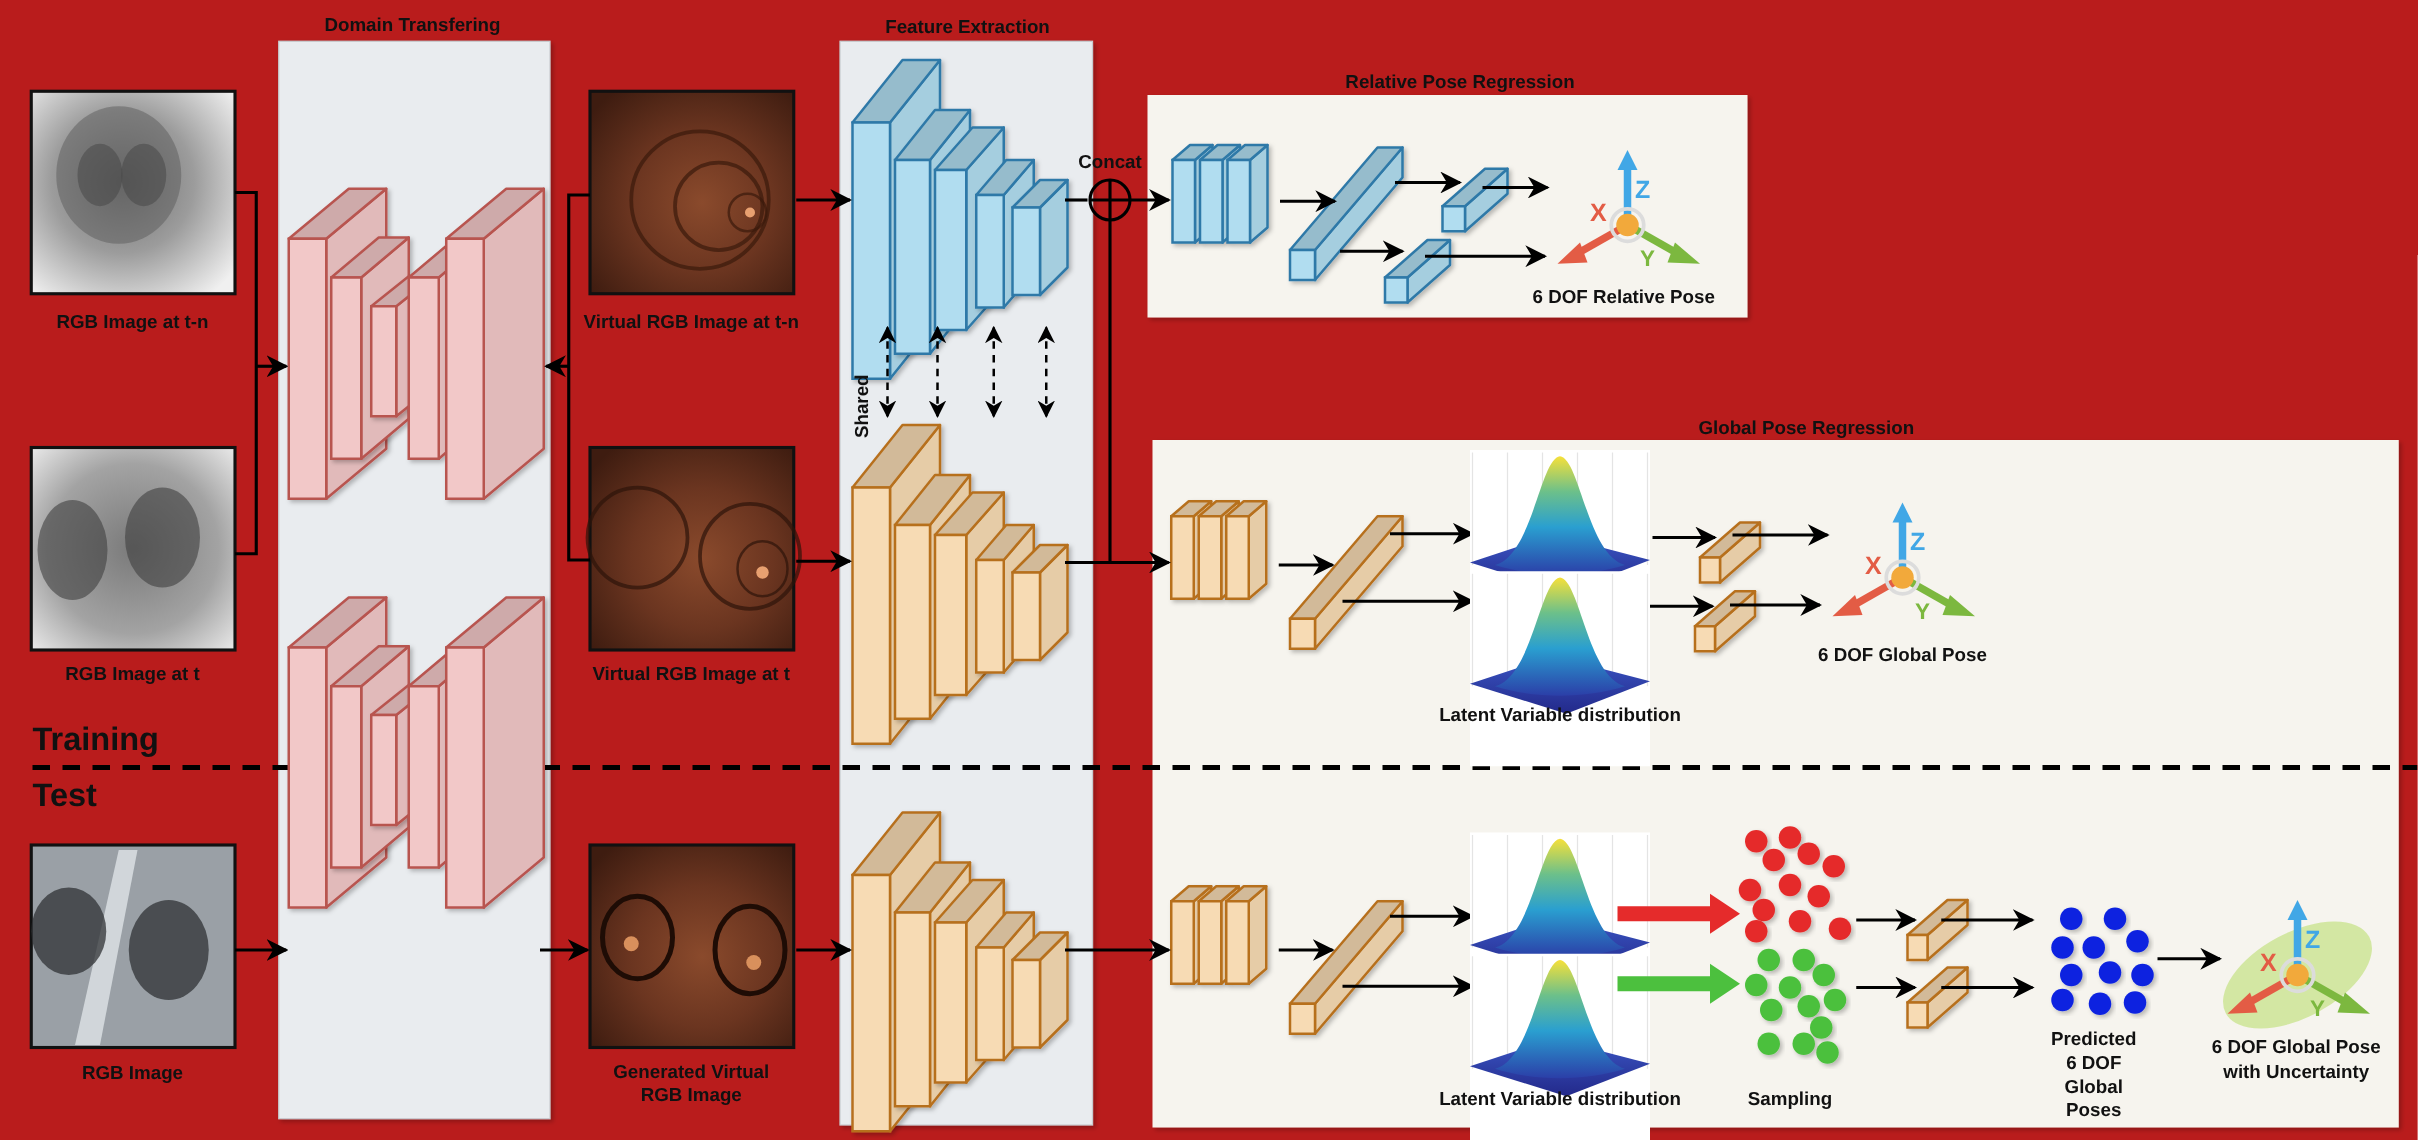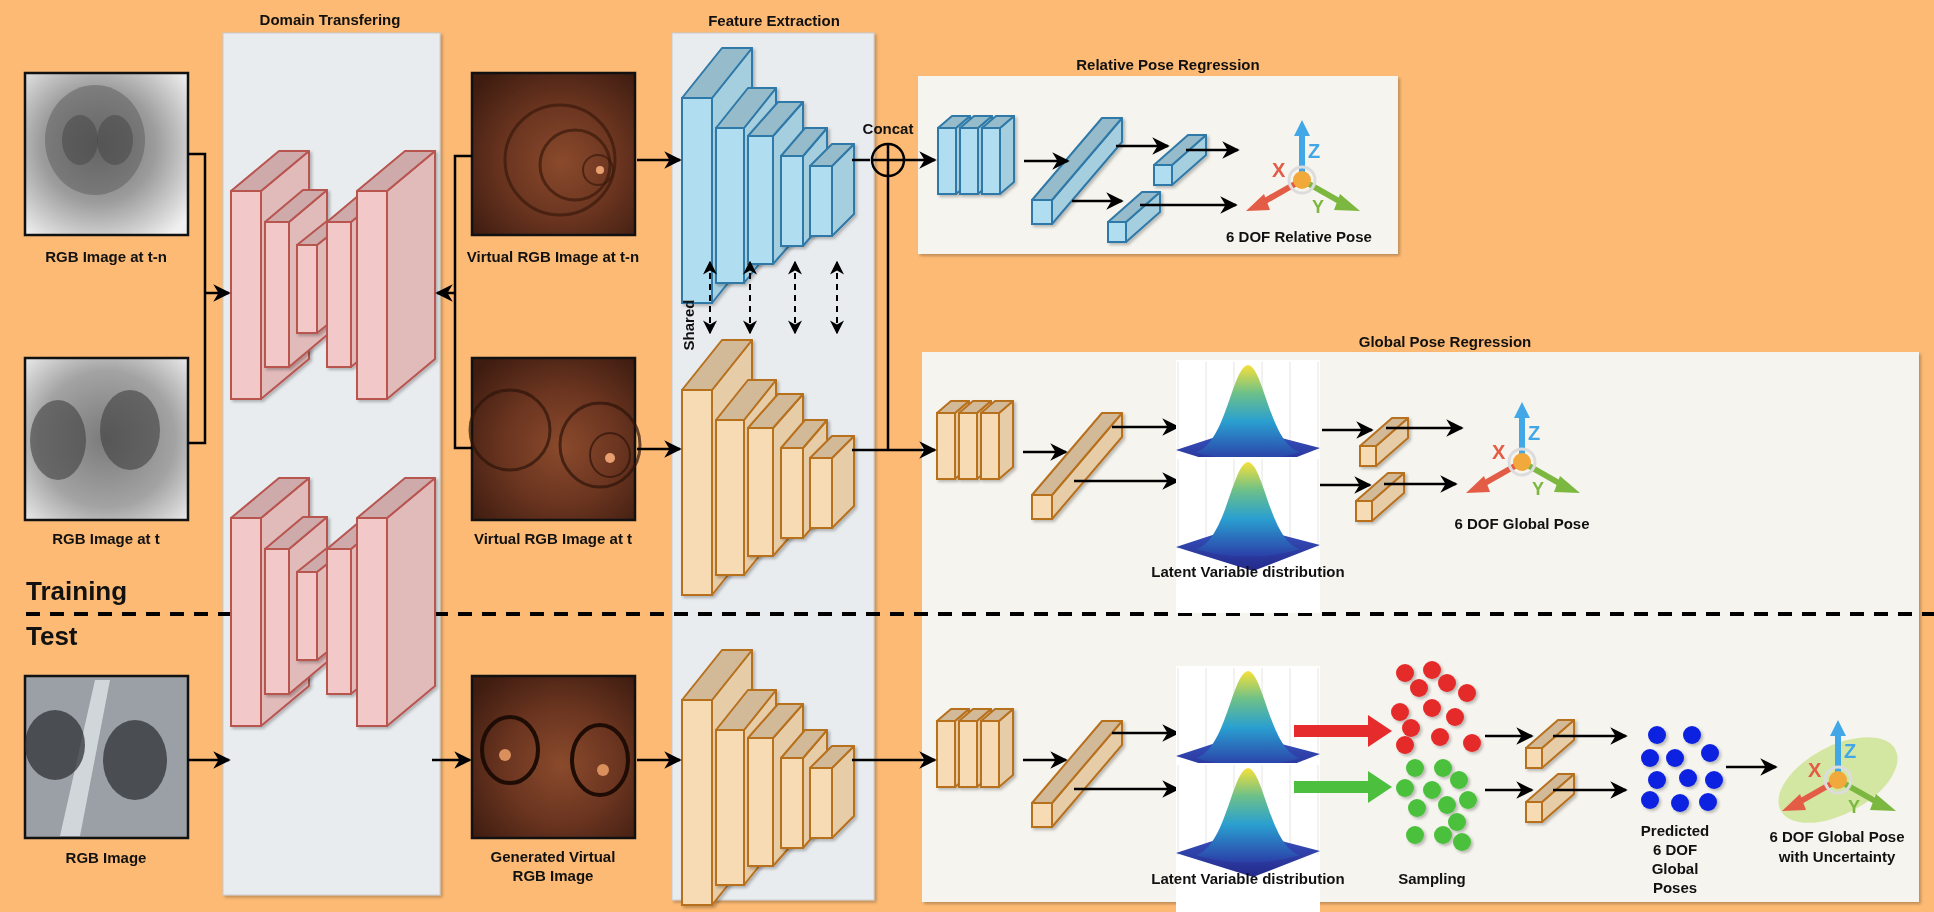--- a/index.html
+++ b/index.html
@@ -1,17 +1,17 @@
 <!DOCTYPE html>
 <html><head>
 <meta charset="utf-8">
 <style>
   html, body { margin: 0; padding: 0; background: #ffffff; }
   body { width: 1934px; height: 912px; overflow: hidden; font-family: "Liberation Sans", sans-serif; }
-  #stage { position: absolute; left: 0; top: 0; width: 1934px; height: 912px; background: #fdba74; }
+  #stage { position: absolute; left: 0; top: 0; width: 1934px; height: 912px; background: #b91c1c; }
   svg text { font-family: "Liberation Sans", sans-serif; }
   .lbl { font-size: 15px; font-weight: bold; fill: #111; }
   .title { font-size: 15px; font-weight: bold; fill: #111; }
   .big { font-size: 26px; font-weight: bold; fill: #111; }
 </style>
 </head>
 <body>
 
 <div id="stage">
 <svg id="svg" width="1934" height="912" viewBox="0 0 1934 912" xmlns="http://www.w3.org/2000/svg">

